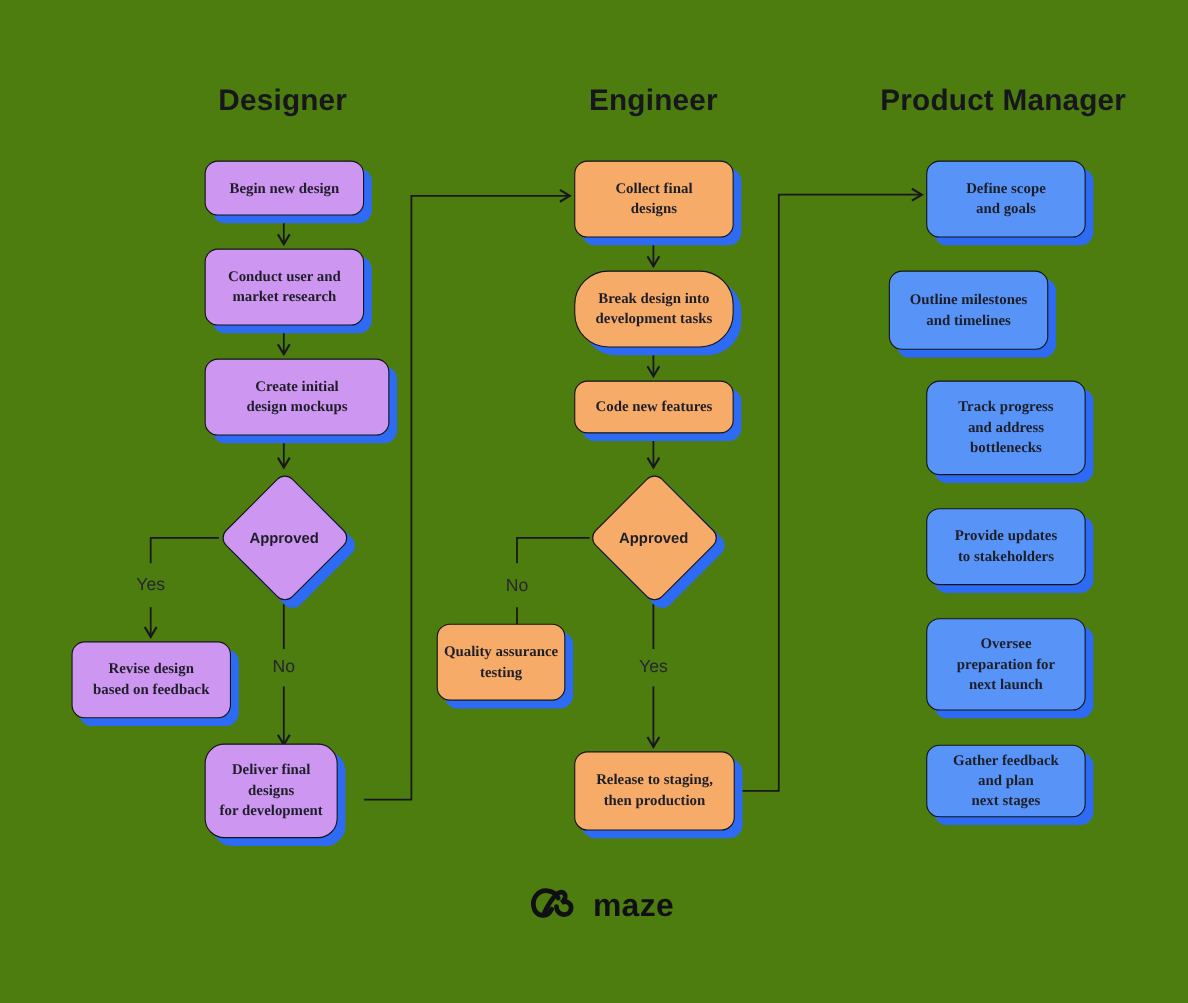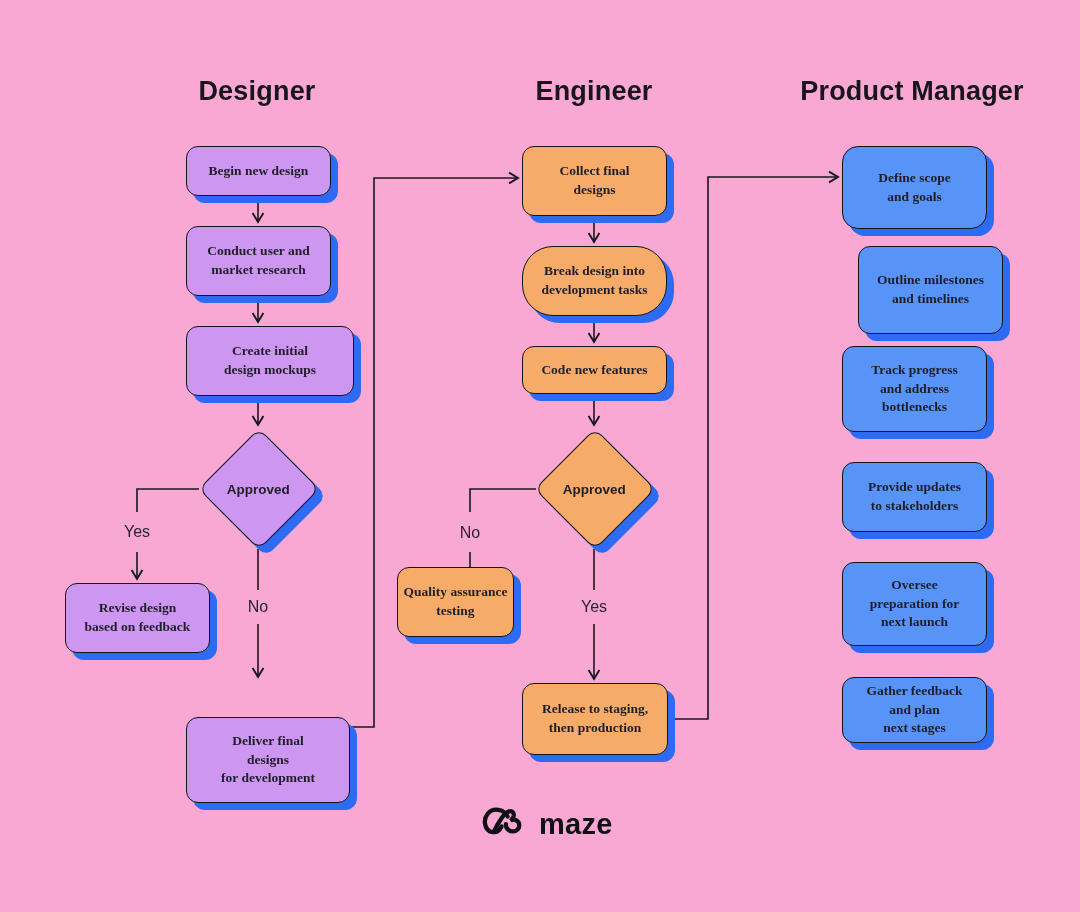--- a/index.html
+++ b/index.html
@@ -1,21 +1,21 @@
 <!DOCTYPE html>
 <html><head>
 <meta charset="utf-8">
 <style>
   html, body { margin:0; padding:0; }
   body { font-family: "Liberation Sans", "DejaVu Sans", sans-serif; }
   #canvas {
     position: relative;
     width: 1080px;
     height: 912px;
-    background: #f9a8d4;
+    background: #4d7c0f;
     overflow: hidden;
   }
   #connectors {
     position: absolute; left:0; top:0; width:1080px; height:912px;
     z-index: 1;
   }
   #connectors path { stroke:#17171C; stroke-width:1.6; fill:none; }
 
   .col-header {
     position:absolute; z-index:2;
@@ -36,30 +36,30 @@
     padding:4px; box-sizing:border-box;font-family:Liberation Serif, serif;
   }
   .fill-designer { background:#CD96F0; }
   .fill-engineer { background:#F6AB69; }
   .fill-pm       { background:#5894F7; }
 
   #d0 {left:186px; top:146px; width:145px; height:50px;}
   #d1 {left:186px; top:226px; width:145px; height:70px;}
   #d2 {left:186px; top:326px; width:168px; height:70px;}
   #d4 {left:65px;  top:583px; width:145px; height:70px;}
-  #d5 {left:186px; top:717px; width:164px; height:86px;}
+  #d5 {left:186px; top:676px; width:121px; height:86px;border-radius:18px;}
 
   #e0 {left:522px; top:146px; width:145px; height:70px;}
   #e1 {left:522px; top:246px; width:145px; height:70px;border-radius:31px;}
   #e2 {left:522px; top:346px; width:145px; height:48px;}
   #e4 {left:397px; top:567px; width:117px; height:70px;}
   #e5 {left:522px; top:683px; width:146px; height:72px;}
 
-  #p0 {left:842px; top:146px; width:145px; height:83px;border-radius:16px;}
-  #p1 {left:858px; top:246px; width:145px; height:88px;}
+  #p0 {left:842px; top:146px; width:145px; height:70px;}
+  #p1 {left:808px; top:246px; width:145px; height:72px;}
   #p2 {left:842px; top:346px; width:145px; height:86px;}
   #p3 {left:842px; top:462px; width:145px; height:70px;}
   #p4 {left:842px; top:562px; width:145px; height:84px;}
   #p5 {left:842px; top:677px; width:145px; height:66px;}
 
   .diamond-wrap {
     position:absolute; z-index:2; width:84px; height:84px;
     filter: drop-shadow(7px 7px 0 #2D6BF5);
   }
   #dd-wrap { left:216px; top:446px; }

